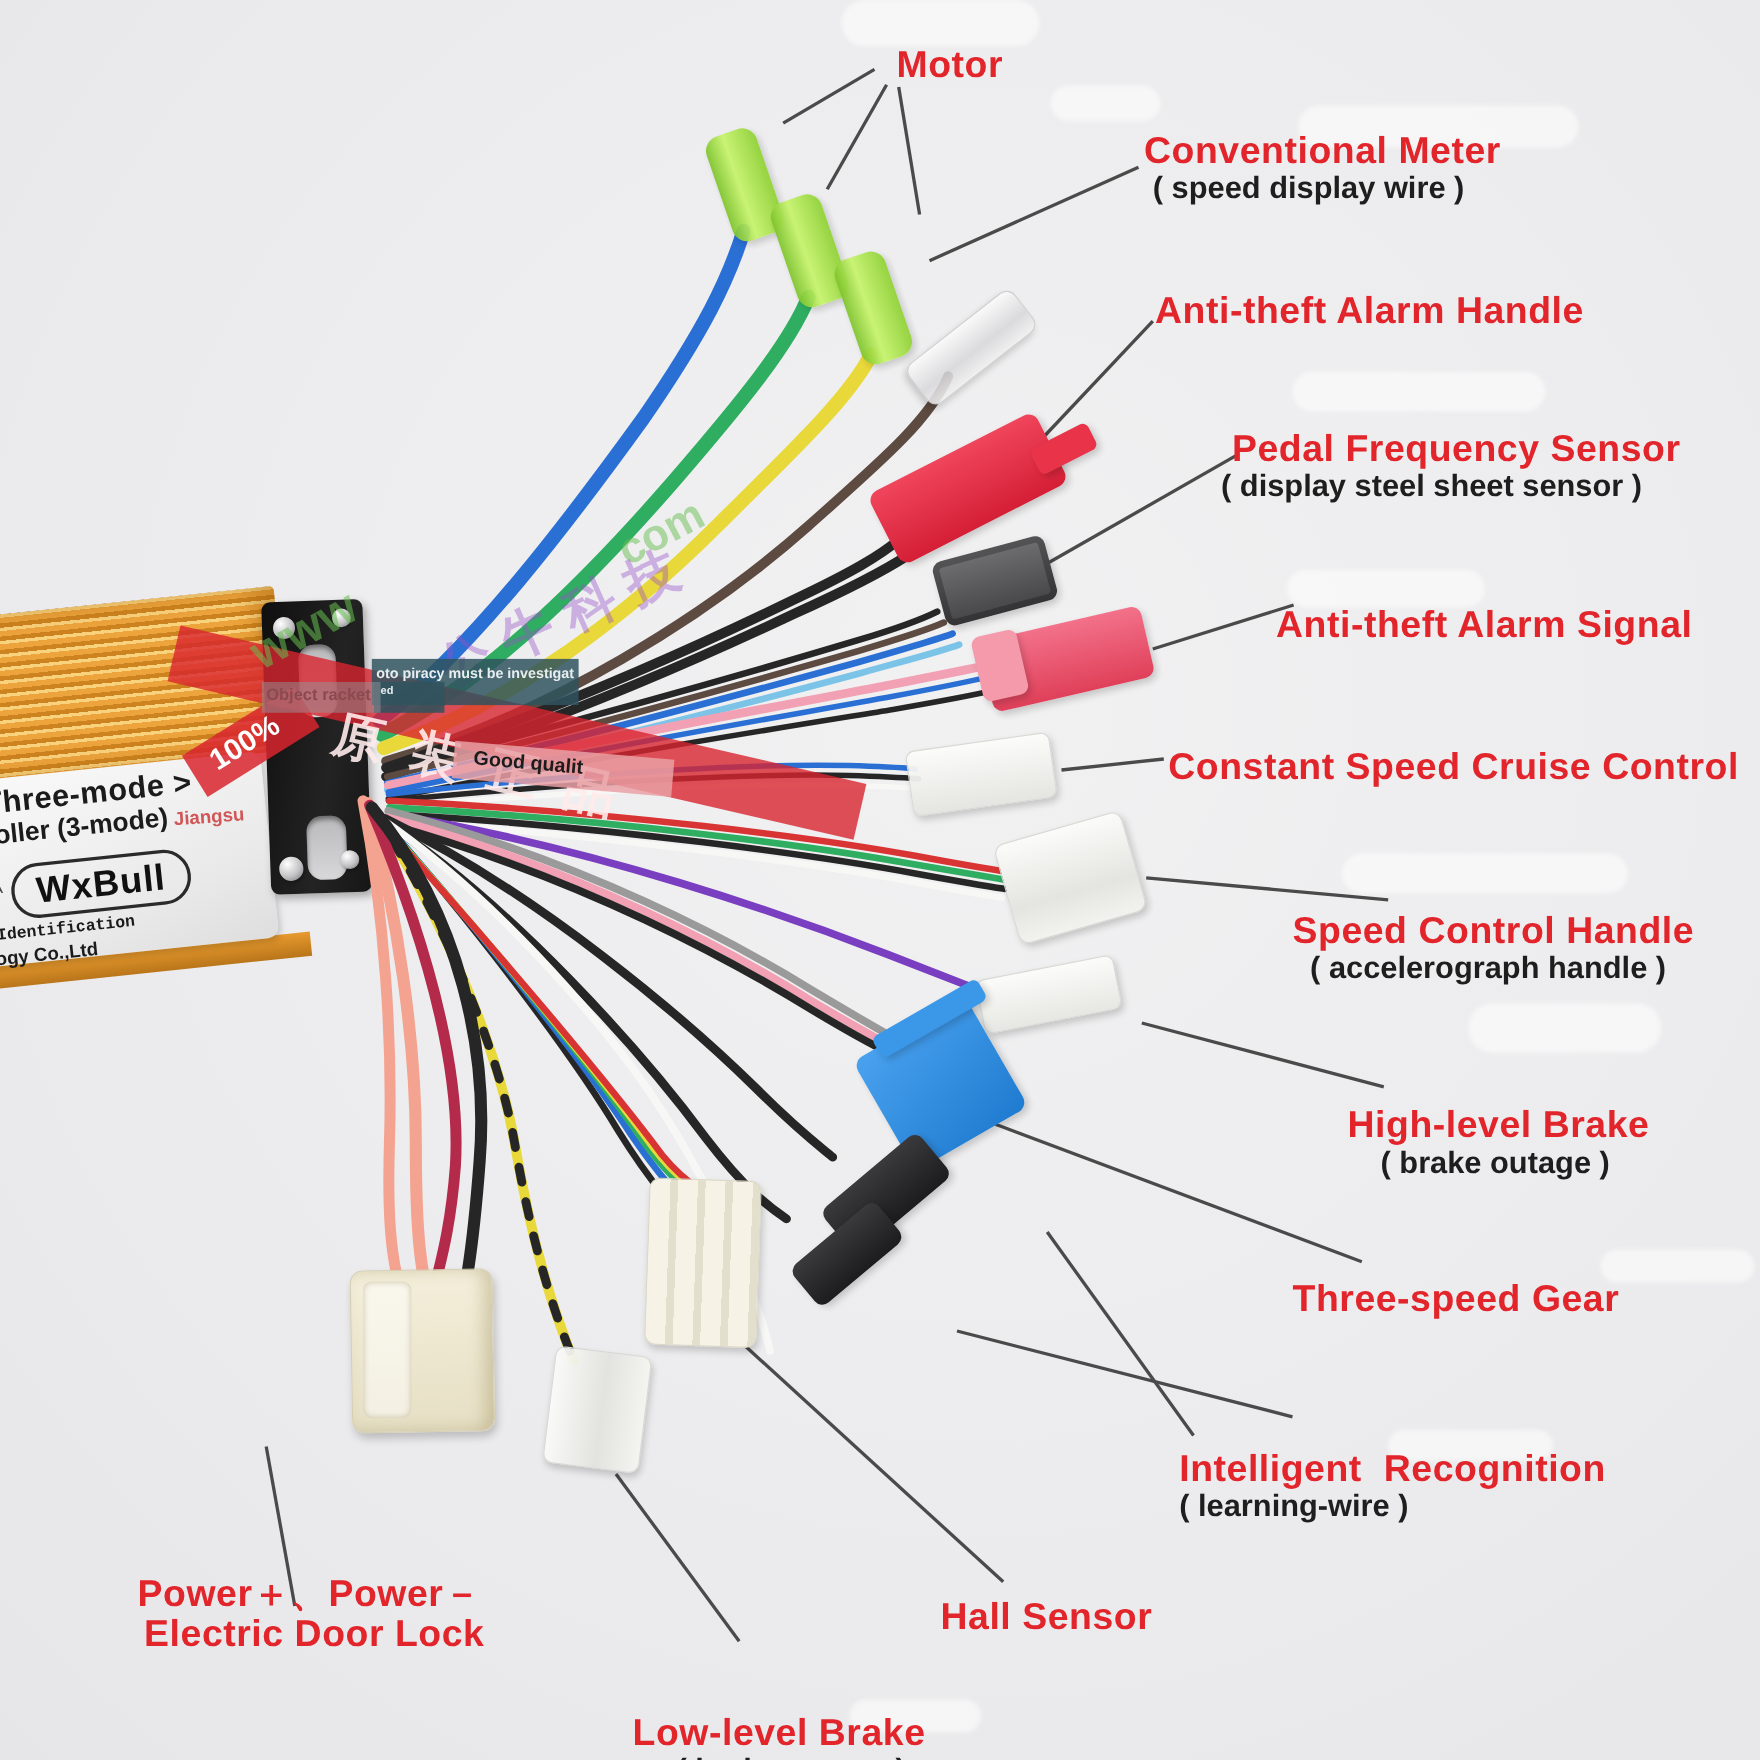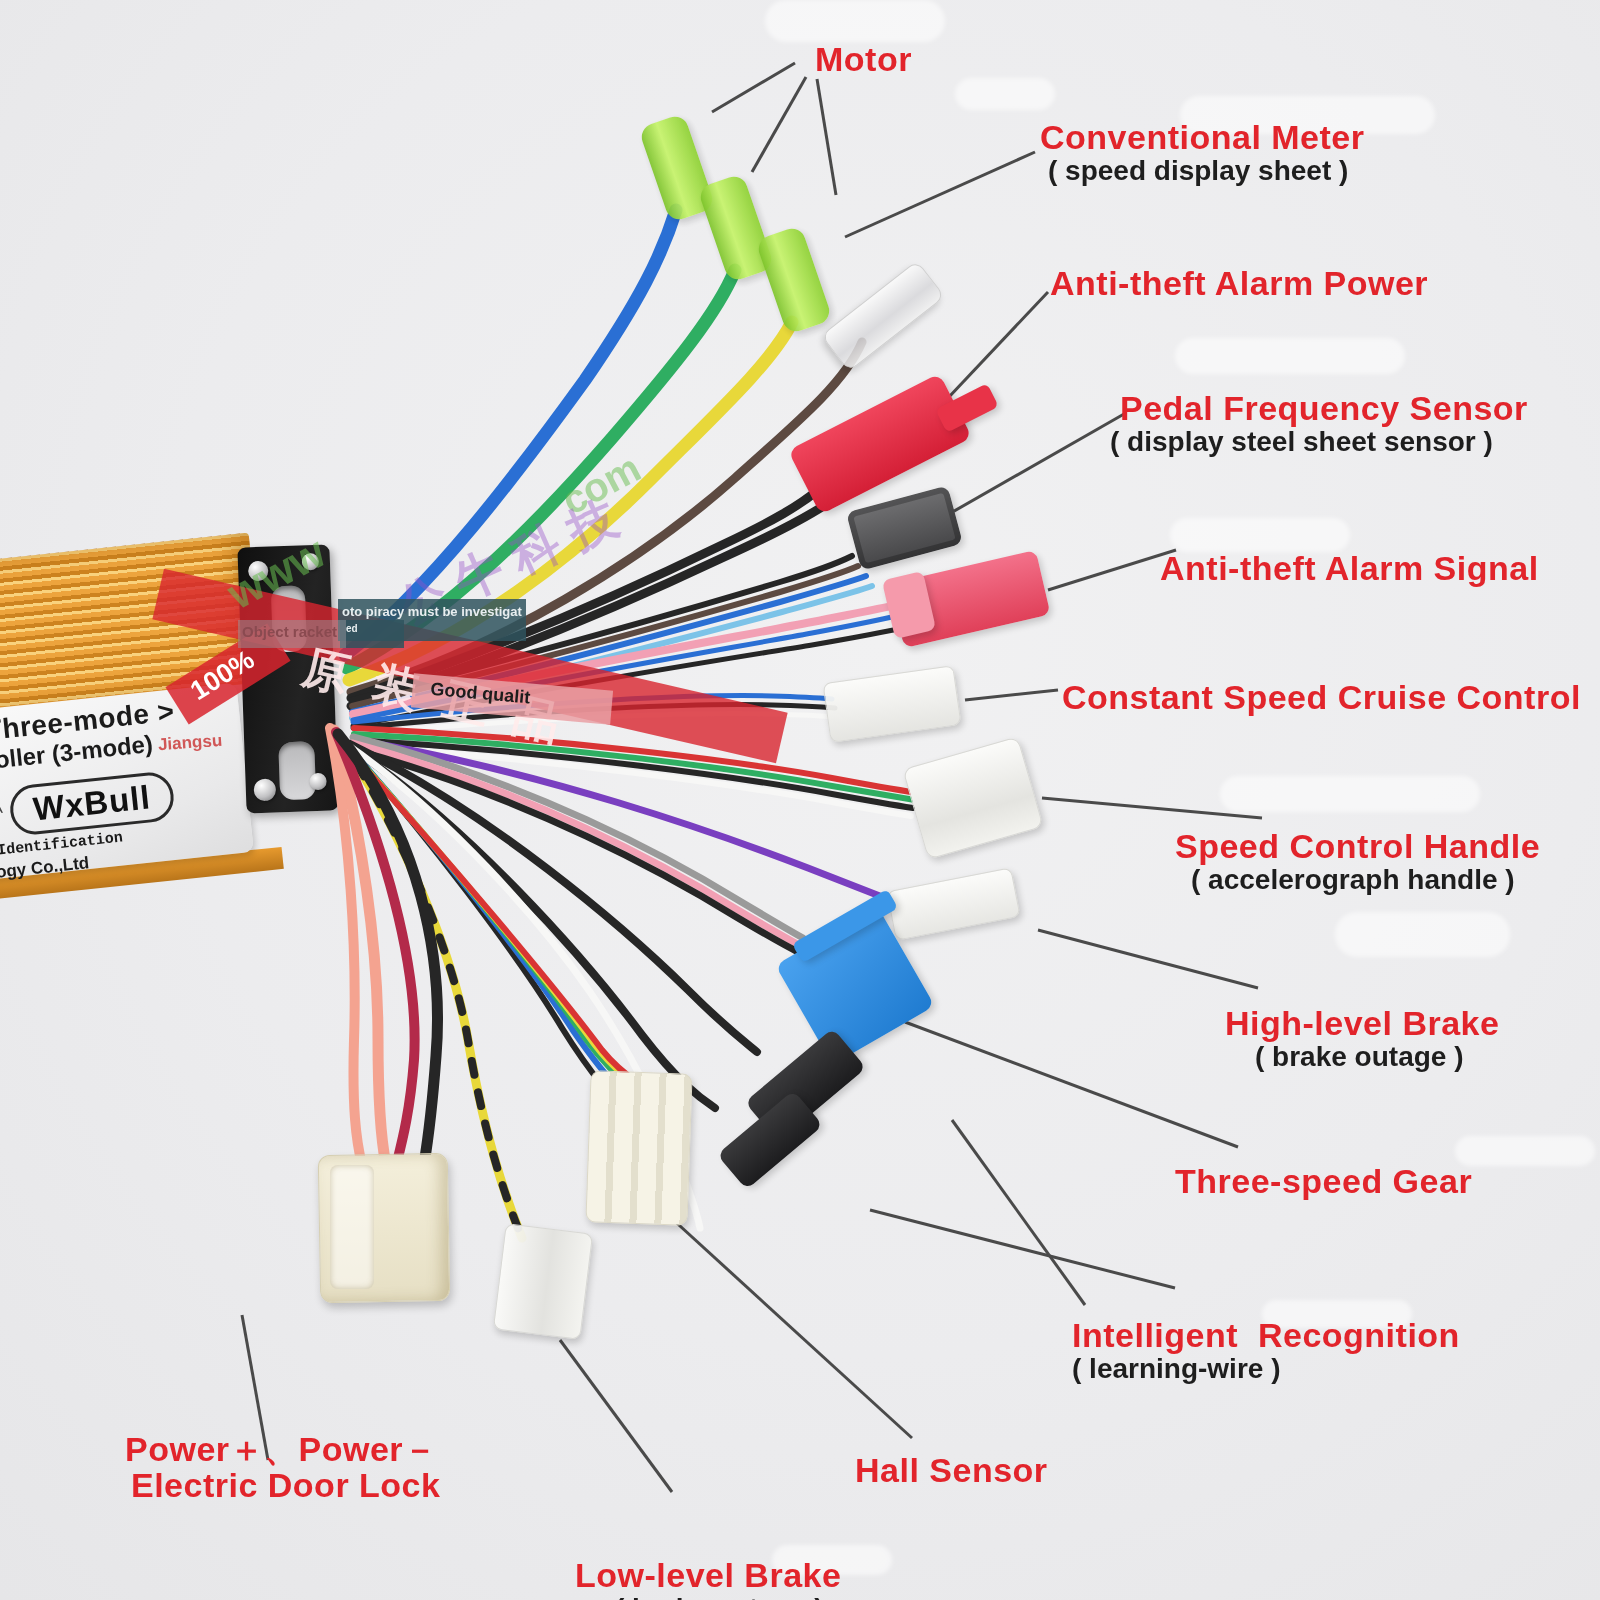--- a/index.html
+++ b/index.html
@@ -184,24 +184,24 @@
   <div class="obox" style="left:338px;top:576px;width:188px;height:42px;background:rgba(47,84,94,.85);color:#e8eef0;font-size:13px;font-weight:600;padding:5px 4px;box-sizing:border-box;margin-top:23px;">oto piracy must be investigat</div>
   <div class="obox" style="left:340px;top:620px;width:64px;height:28px;background:rgba(47,84,94,.85);color:#e8eef0;font-size:10px;font-weight:600;padding:3px 6px;box-sizing:border-box;">ed</div>
   <div class="obox" style="left:238px;top:620px;width:108px;height:28px;background:rgba(150,150,155,.5);color:#8a4a50;font-size:15px;font-weight:600;padding:3px 4px;box-sizing:border-box;">Object racket</div>
   <div class="obox" style="left:412px;top:682px;width:200px;height:34px;background:rgba(233,160,165,.85);color:#1c1c1c;font-size:18px;font-weight:700;padding:4px 18px;box-sizing:border-box;transform:rotate(5deg);">Good qualit</div>
 
   <div class="lbl" style="left:815px;top:42px;">
     <div class="t">Motor</div>
   </div>
   <div class="lbl" style="left:1040px;top:120px;">
     <div class="t">Conventional Meter</div>
-    <div class="s" style="margin-left:8px;">( speed display sheet )</div>
+    <div class="s" style="margin-left:8px;">( speed display wire )</div>
   </div>
   <div class="lbl" style="left:1050px;top:266px;">
-    <div class="t">Anti-theft Alarm Power</div>
+    <div class="t">Anti-theft Alarm Handle</div>
   </div>
   <div class="lbl" style="left:1120px;top:391px;">
     <div class="t">Pedal Frequency Sensor</div>
     <div class="s" style="margin-left:-10px;">( display steel sheet sensor )</div>
   </div>
   <div class="lbl" style="left:1062px;top:680px;">
     <div class="t">Constant Speed Cruise Control</div>
   </div>
   <div class="lbl" style="left:1160px;top:551px;">
     <div class="t">Anti-theft Alarm Signal</div>

